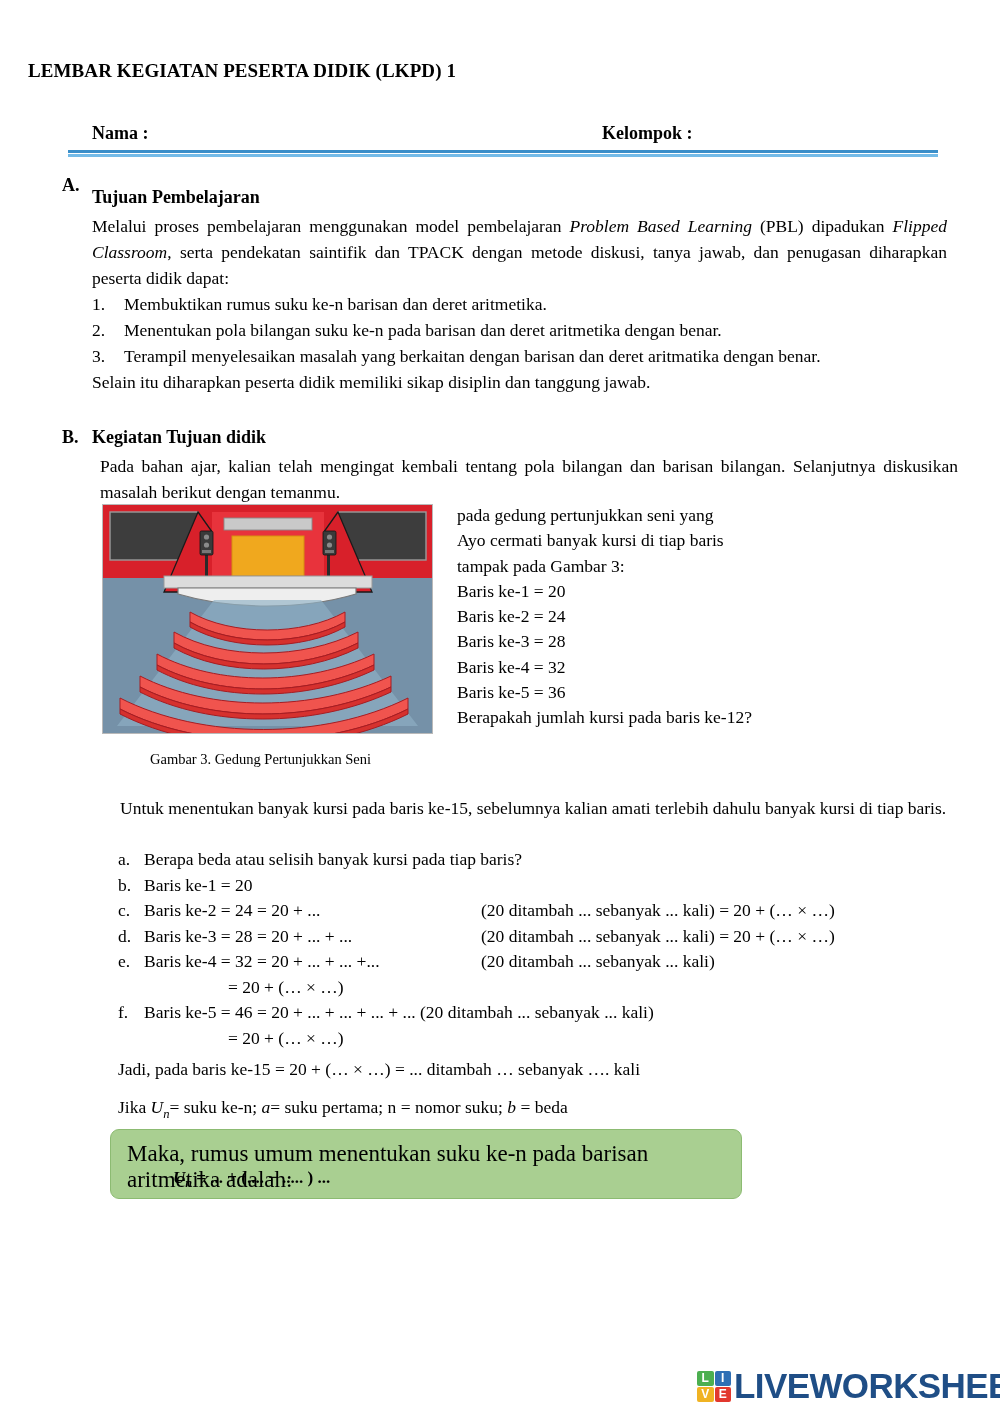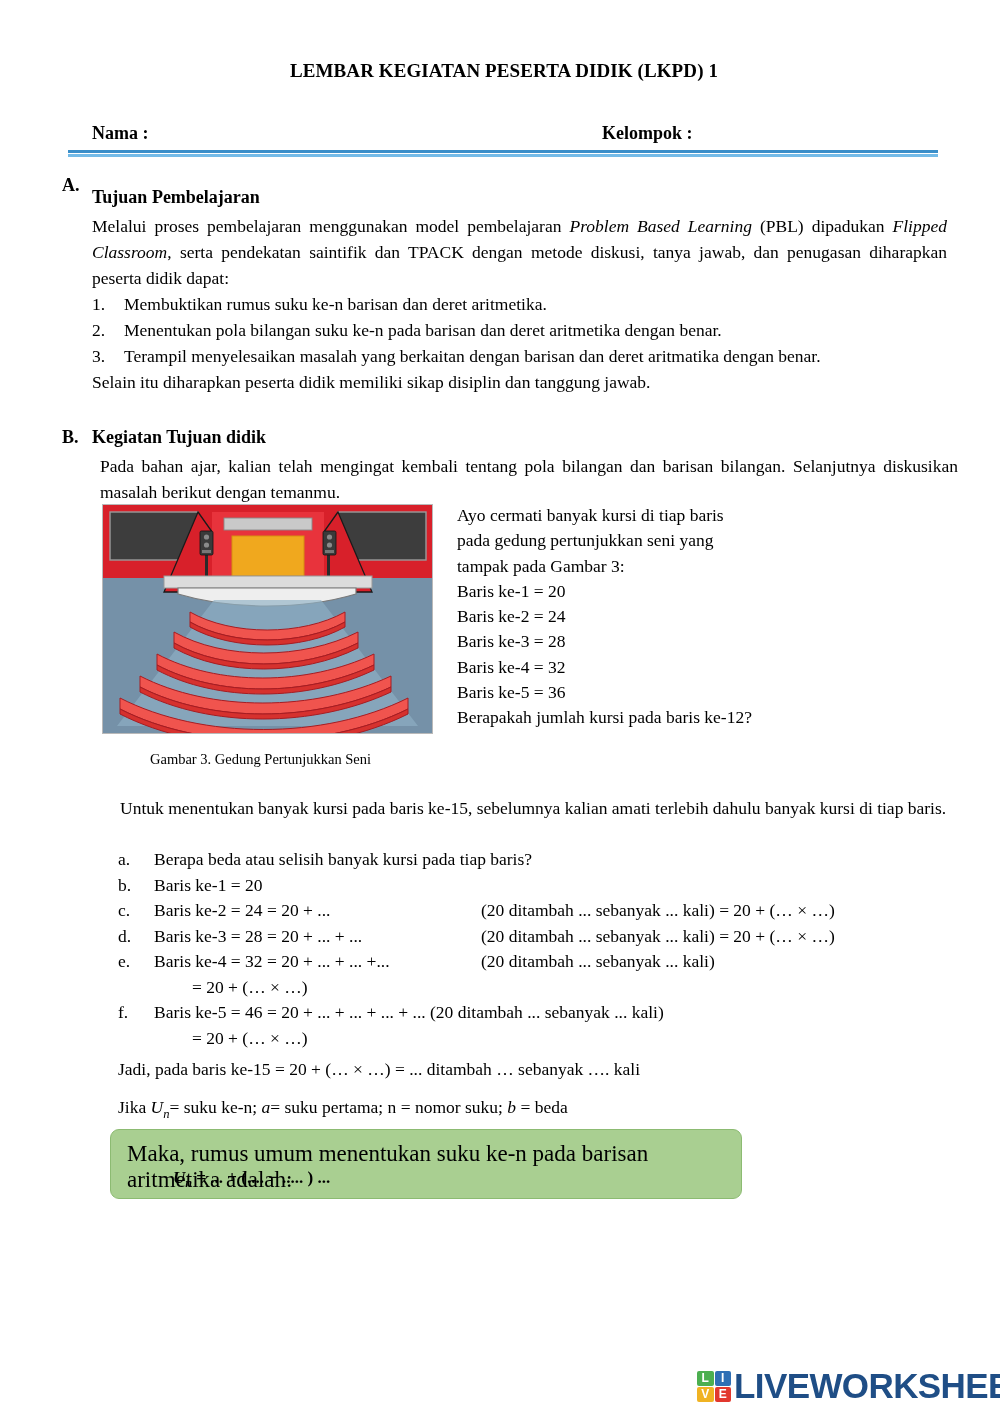--- a/index.html
+++ b/index.html
@@ -12,25 +12,25 @@
     color: #000000;
     position: relative;
     overflow: hidden;
   }
 
   .page { position: relative; width: 1000px; height: 1413px; }
 
   
   .doc-title {
     position: absolute;
-    top: 60px; left: 8px; right: 0;
-    text-align: center;
+    top: 60px; left: 0; right: 0;
     font-size: 19px;
     font-weight: bold;
     letter-spacing: 0.1px;
+    padding-left: 28px;
   }
 
   .namebar {
     position: absolute;
     top: 123px; left: 92px; right: 62px;
     height: 26px;
   }
   .namebar .nm {
     position: absolute; left: 0; top: 0;
     font-size: 18px; font-weight: bold;
@@ -95,23 +95,23 @@
   
   .abc {
     position: absolute;
     left: 118px; top: 847px;
     width: 830px;
     font-size: 17.5px;
     line-height: 25.5px;
   }
   .abc .li { position: relative; min-height: 25px; }
   .abc .mk { position: absolute; left: 0; top: 0; width: 28px; }
-  .abc .txt { display: inline-block; margin-left: 36px; }
+  .abc .txt { display: inline-block; margin-left: 26px; }
   .abc .col2 { position: absolute; left: 363px; top: 0; white-space: nowrap; }
-  .abc .cont { margin-left: 74px; }
+  .abc .cont { margin-left: 110px; }
 
   
   .jadi { position: absolute; left: 118px; top: 1059px; font-size: 17.5px; }
   .jika { position: absolute; left: 118px; top: 1097px; font-size: 17.5px; }
 
   
   .greenbox {
     position: absolute;
     left: 110px; top: 1129px;
     width: 632px; height: 70px;
@@ -265,22 +265,22 @@
         <path d="M18,205 C100,247 222,247 306,205 L306,210 C222,252 100,252 18,210 Z" fill="#d6312e"></path>
       </g>
 
       <rect x="0.5" y="0.5" width="330" height="229" fill="none" stroke="#b9b9b9" stroke-width="1"></rect>
     </svg>
   </div>
 
   <div class="fig-caption">Gambar 3. Gedung Pertunjukkan Seni</div>
 
   <div class="fig-text">
+    <div>pada gedung pertunjukkan seni yang</div>
     <div> Ayo cermati banyak kursi di tiap baris</div>
-    <div>pada gedung pertunjukkan seni yang</div>
     <div>tampak pada Gambar 3:</div>
     <div>Baris ke-1 = 20</div>
     <div>Baris ke-2 = 24</div>
     <div>Baris ke-3 = 28</div>
     <div>Baris ke-4 = 32</div>
     <div>Baris ke-5 = 36</div>
     <div>Berapakah jumlah kursi pada baris ke-12?</div>
   </div>
 
   <div class="para j" style="left:120px; top:795px; width:828px;">Untuk menentukan banyak kursi pada baris ke-15, sebelumnya kalian amati terlebih dahulu banyak kursi di tiap baris.</div>

